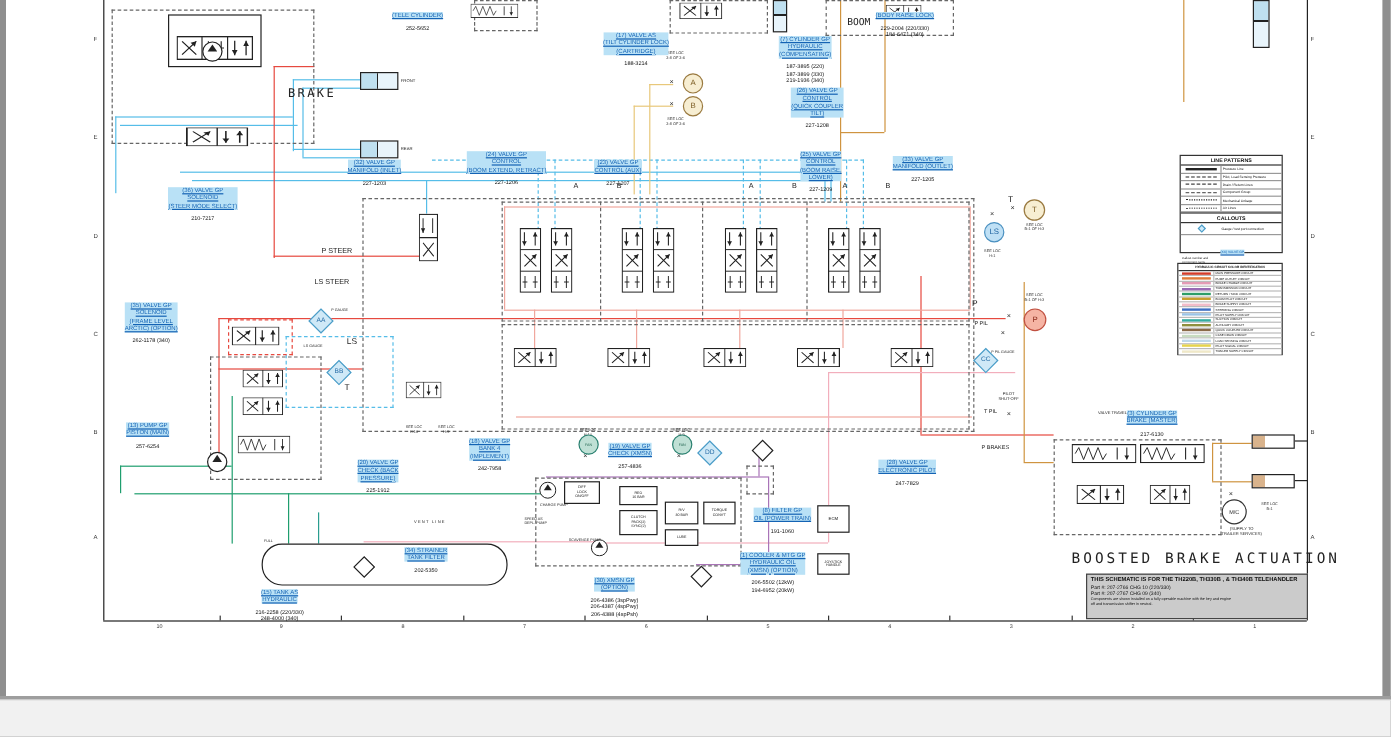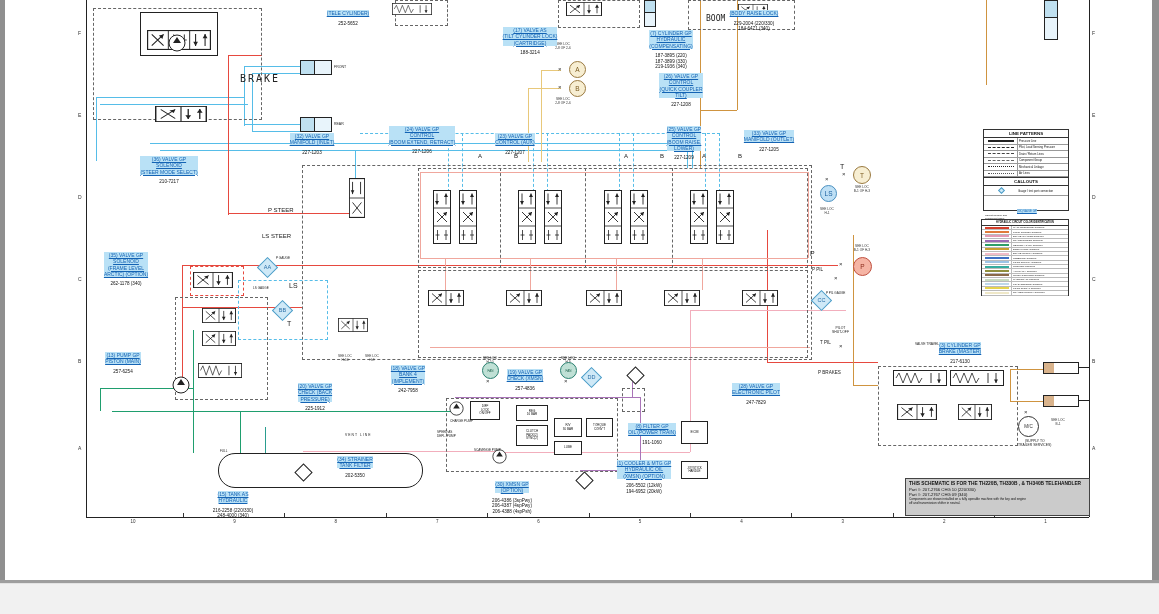--- a/index.html
+++ b/index.html
@@ -349,20 +349,21 @@
       <div class="ztick" style="left: 791.4px; top: 513px;"></div>
       <div class="zn" style="left: 834.8px; top: 519px;">3</div>
       <div class="ztick" style="left: 892.8px; top: 513px;"></div>
       <div class="zn" style="left: 936.2px; top: 519px;">2</div>
       <div class="ztick" style="left: 994.2px; top: 513px;"></div>
       <div class="zn" style="left: 1037.6px; top: 519px;">1</div>
     </div>
 
   <div class="tx" style="left:240px;top:73px;font-size:10px;letter-spacing:2px;font-family:'DejaVu Sans Mono',monospace">BRAKE</div>
   <div class="tx" style="left:706px;top:14px;font-size:8px;font-family:'DejaVu Sans Mono',monospace">BOOM</div>
+  <div class="tx" style="left:893px;top:458px;font-size:12px;letter-spacing:2.5px;font-family:'DejaVu Sans Mono',monospace">BOOSTED BRAKE ACTUATION</div>
 
   <div class="tx" style="left:334px;top:65px;font-size:3.5px">FRONT</div>
   <div class="tx" style="left:334px;top:122px;font-size:3.5px">REAR</div>
   <div class="tx" style="left:345px;top:433px;font-size:3.4px;letter-spacing:1px">VENT LINE</div>
   <div class="tx" style="left:450px;top:420px;font-size:3.1px">CHARGE PUMP</div>
   <div class="tx" style="left:437px;top:431px;font-size:3.1px">SPEED AS
 DEPL. PUMP</div>
   <div class="tx" style="left:474px;top:449px;font-size:3.1px">SCAVENGE PUMP</div>
   <div class="tx" style="left:220px;top:450px;font-size:3px">FULL</div>
   <div class="tx" style="left:915px;top:342px;font-size:3.4px">VALVE TRAVEL</div>

